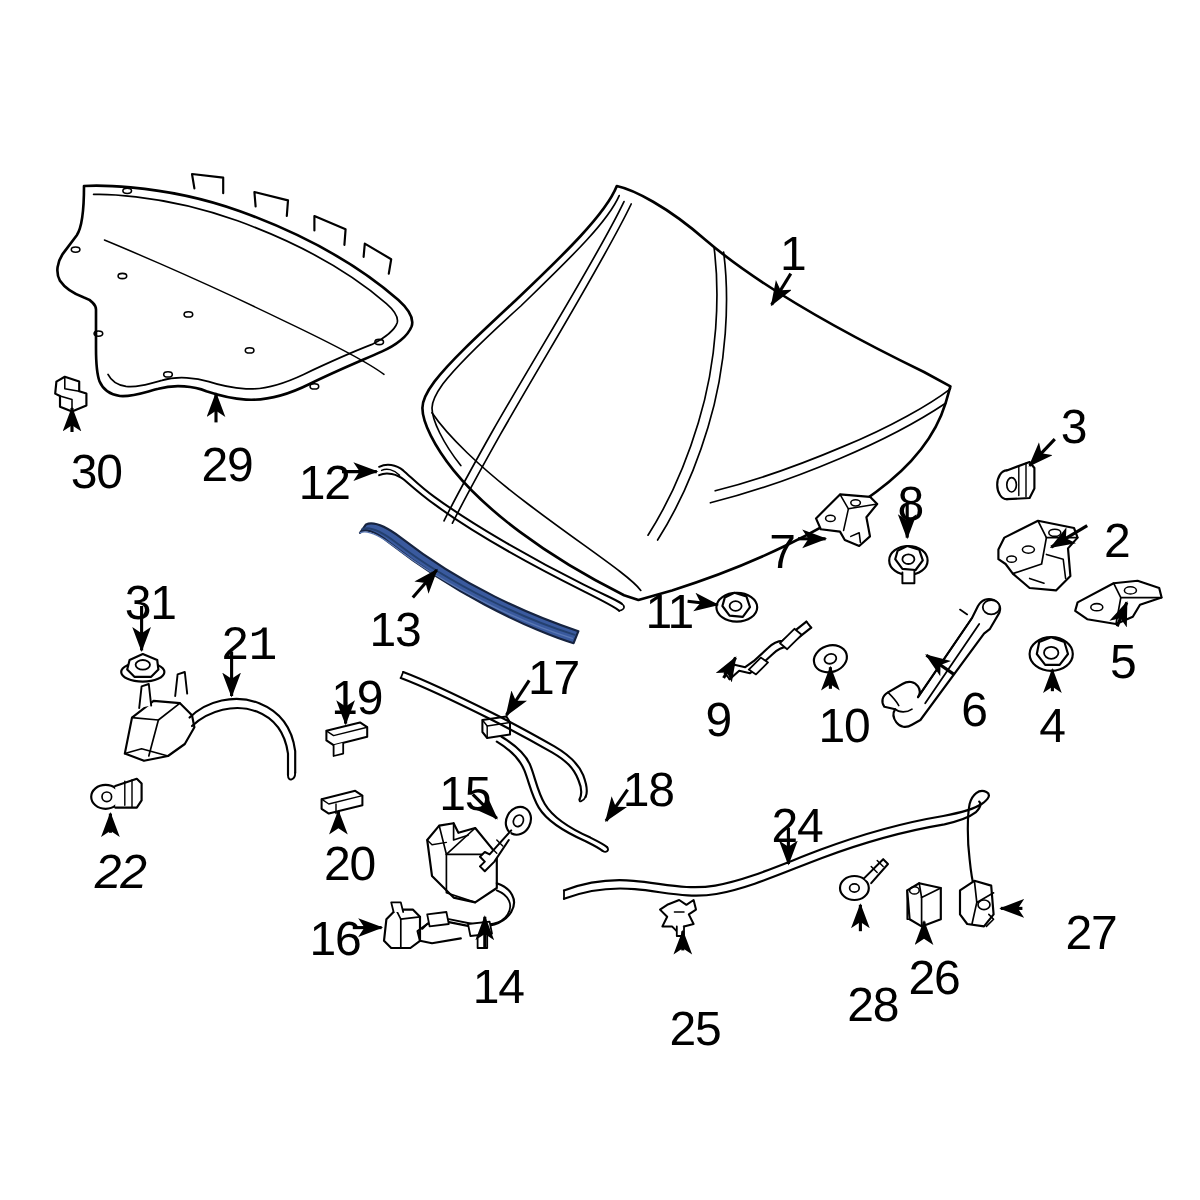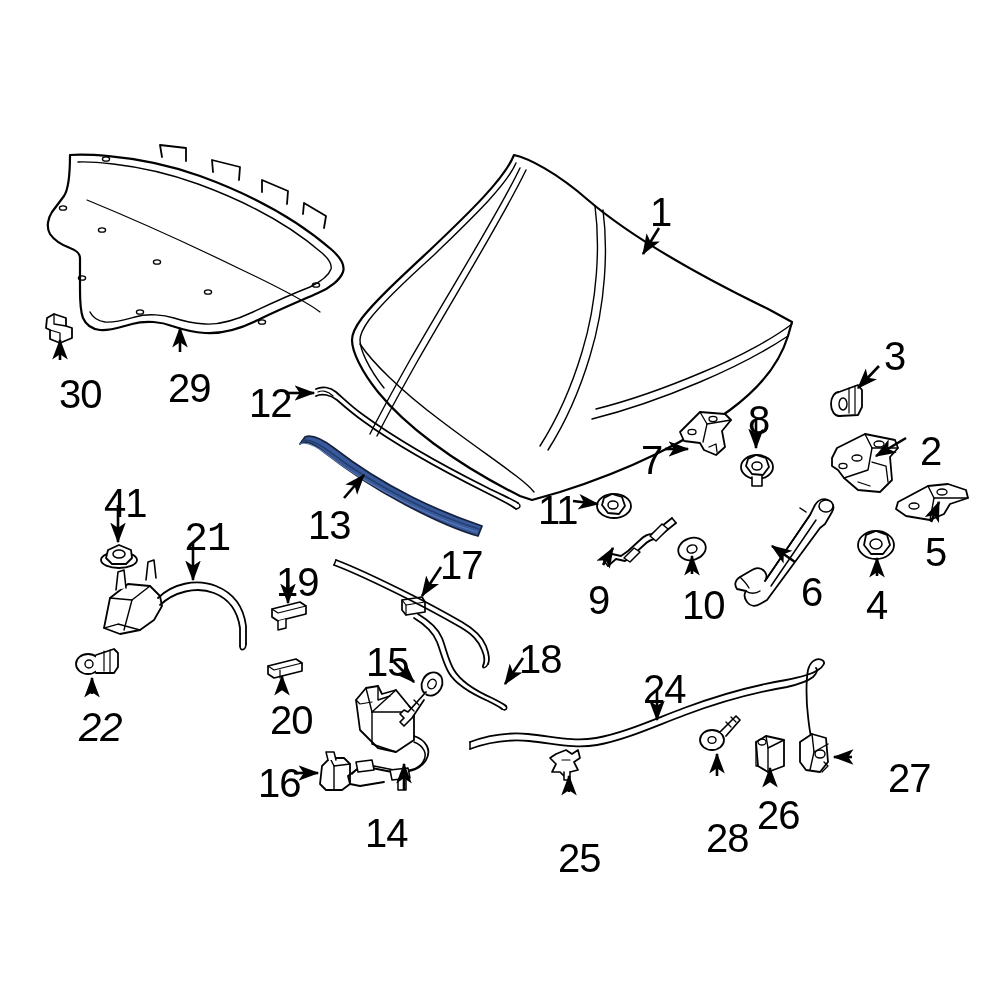--- a/index.html
+++ b/index.html
@@ -447,30 +447,30 @@
 <div class="callout-num" style="left:866px;top:585px;">4</div>
 <div class="callout-num" style="left:925px;top:532px;">5</div>
 <div class="callout-num" style="left:801px;top:572px;">6</div>
 <div class="callout-num" style="left:641px;top:440px;">7</div>
 <div class="callout-num" style="left:748px;top:400px;">8</div>
 <div class="callout-num" style="left:588px;top:580px;">9</div>
 <div class="callout-num" style="left:682px;top:585px;">10</div>
 <div class="callout-num" style="left:538px;top:490px;">11</div>
 <div class="callout-num" style="left:249px;top:383px;">12</div>
 <div class="callout-num" style="left:308px;top:505px;">13</div>
-<div class="callout-num" style="left:365px;top:803px;margin-top:10px;">14</div>
+<div class="callout-num" style="left:394px;top:803px;">14</div>
 <div class="callout-num" style="left:366px;top:642px;">15</div>
 <div class="callout-num" style="left:258px;top:763px;">16</div>
 <div class="callout-num" style="left:440px;top:545px;">17</div>
 <div class="callout-num" style="left:519px;top:639px;">18</div>
 <div class="callout-num" style="left:276px;top:562px;">19</div>
 <div class="callout-num" style="left:270px;top:700px;">20</div>
 <div class="callout-num" style="left:184px;top:520px;font-family:Liberation Mono, monospace;">21</div>
 <div class="callout-num" style="left:79px;top:707px;font-style:italic;">22</div>
-<div class="callout-num" style="left:104px;top:483px;">41</div>
+<div class="callout-num" style="left:104px;top:483px;">31</div>
 <div class="callout-num" style="left:643px;top:669px;">24</div>
 <div class="callout-num" style="left:558px;top:798px;margin-top:40px;">25</div>
 <div class="callout-num" style="left:757px;top:795px;">26</div>
 <div class="callout-num" style="left:862px;top:758px;margin-left:26px;">27</div>
 <div class="callout-num" style="left:706px;top:818px;">28</div>
 <div class="callout-num" style="left:168px;top:368px;">29</div>
 <div class="callout-num" style="left:47px;top:374px;margin-left:12px;">30</div>
 
 </div>
 

